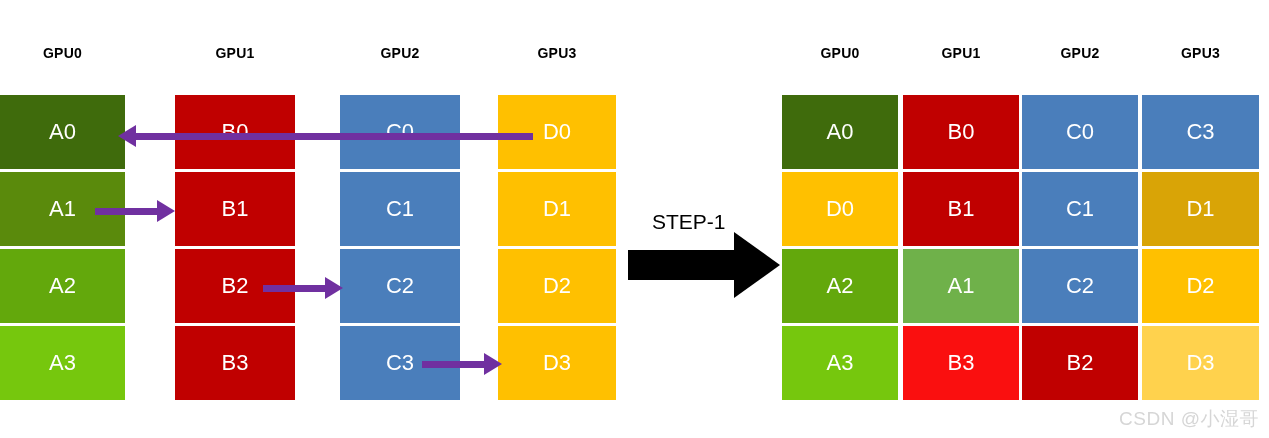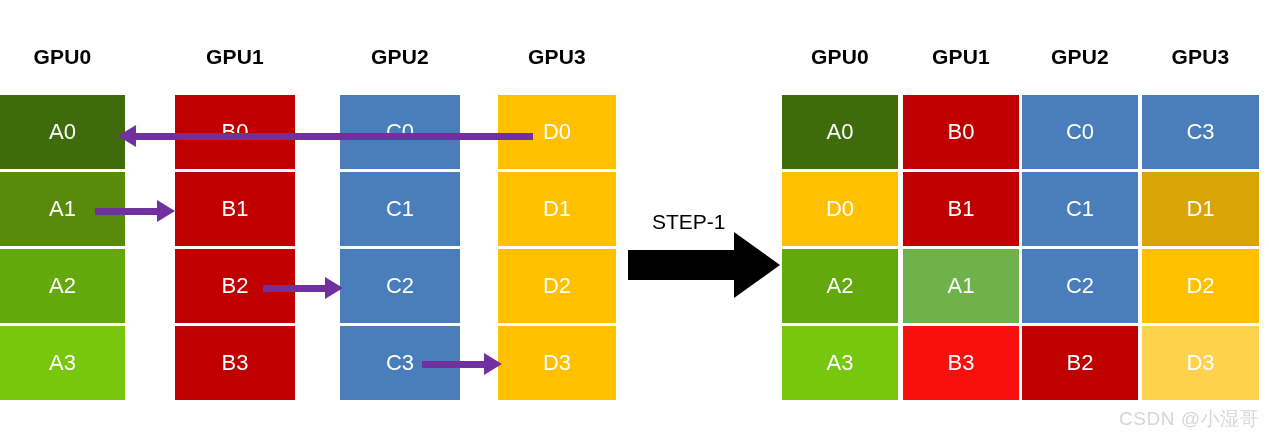--- a/index.html
+++ b/index.html
@@ -20,21 +20,21 @@
     position: absolute;
     left: 0; top: 0;
     width: 1269px;
     height: 438px;
   }
 
   
   .gpu-header {
     position: absolute;
     font-weight: bold;
-    font-size: 21px;
+    font-size: 14px;
     color: #000000;
     text-align: center;
     white-space: nowrap;
     letter-spacing: 0.2px;
   }
 
   
   .cell {
     position: absolute;
     color: #ffffff;

